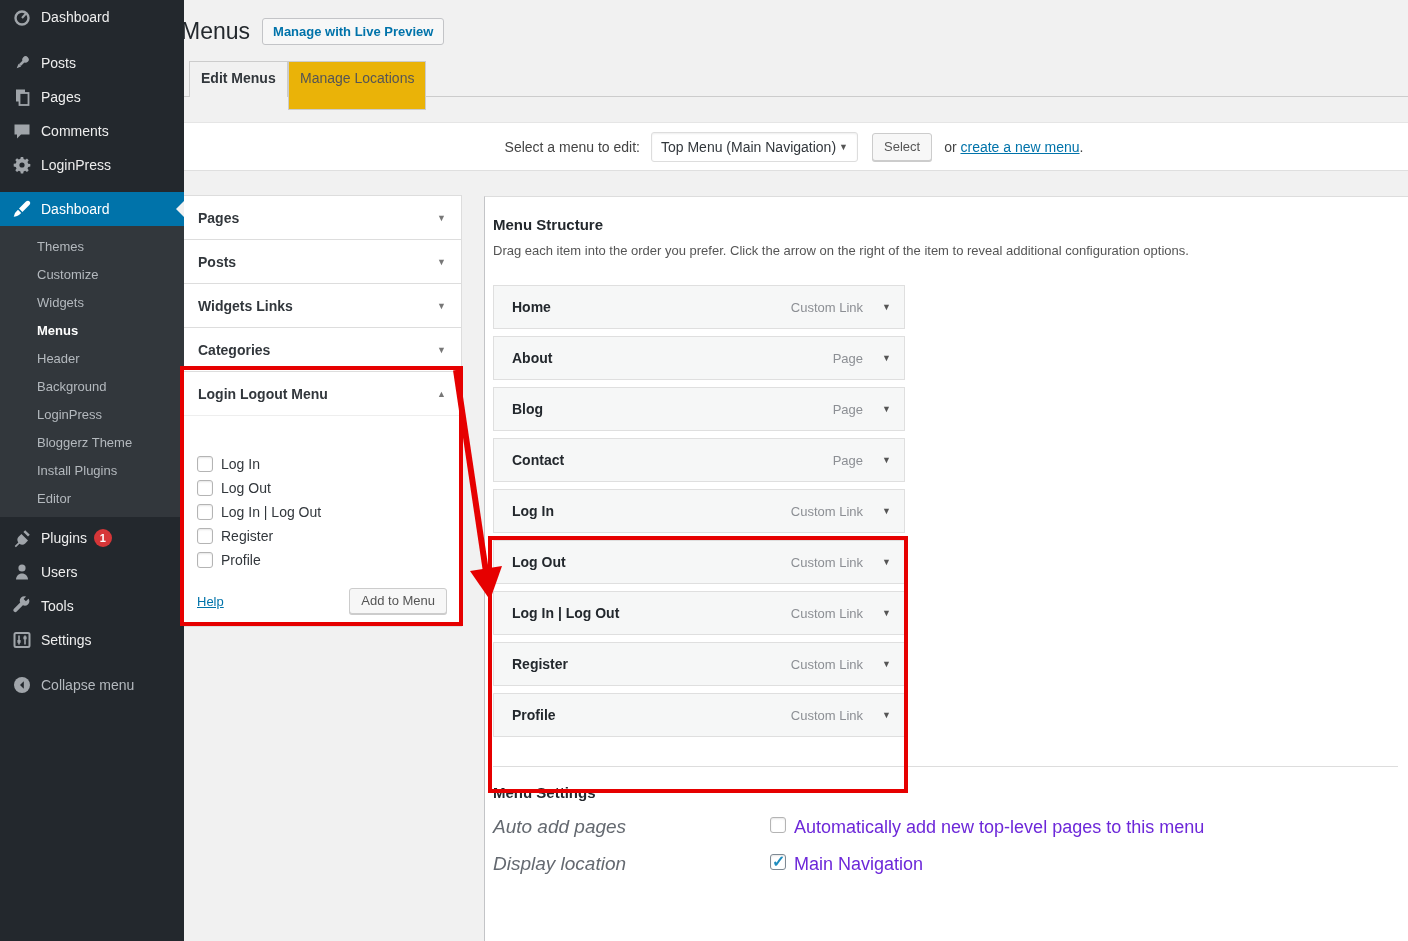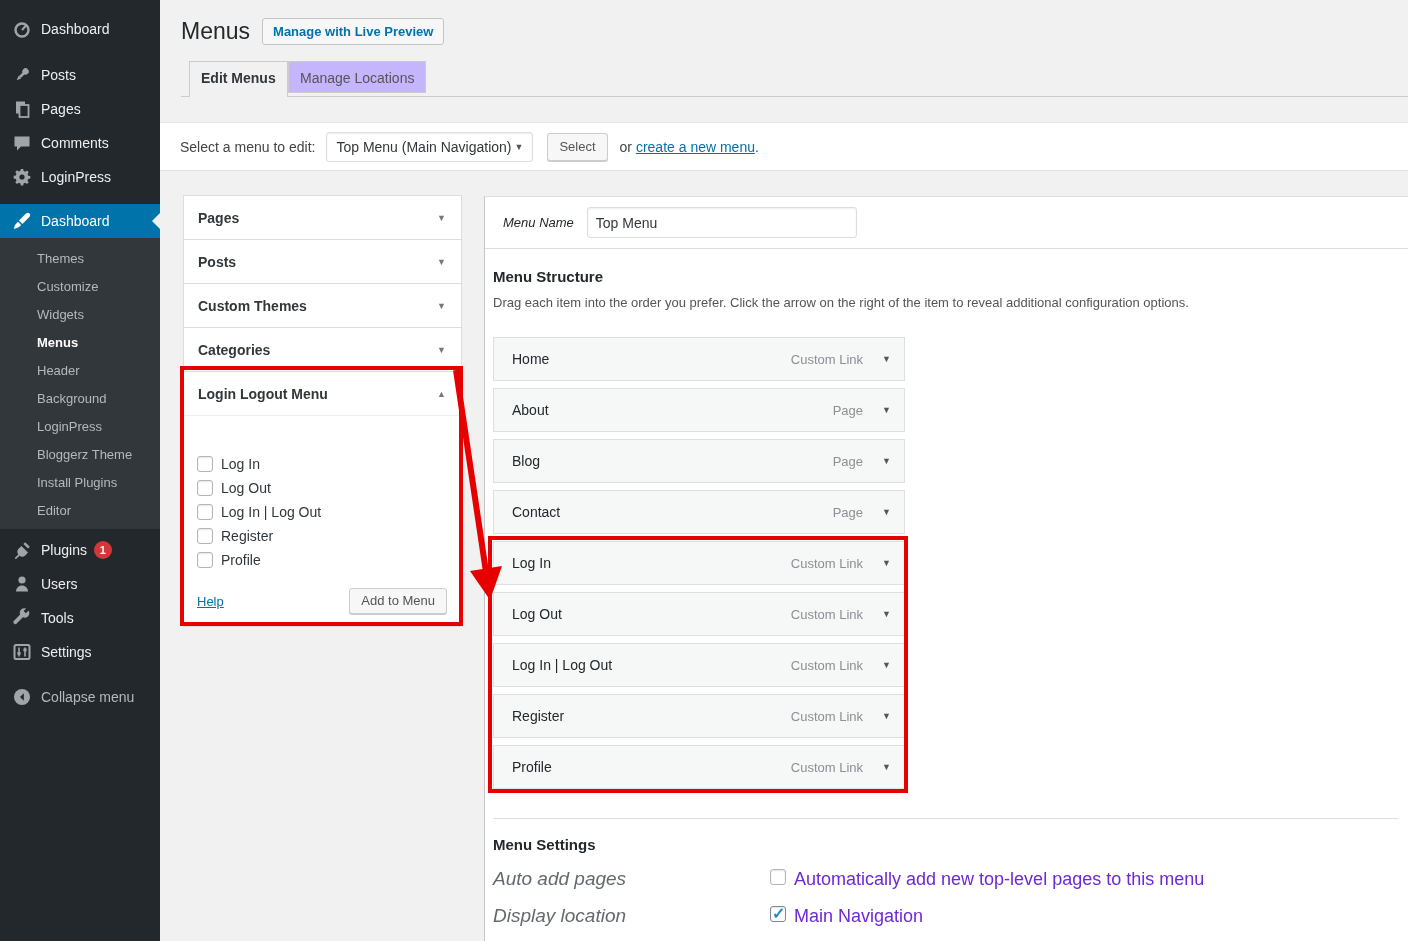--- a/index.html
+++ b/index.html
@@ -2,48 +2,48 @@
 <html><head>
 <meta charset="utf-8">
 <style>
   * { margin:0; padding:0; box-sizing:border-box; }
   html,body { width:1408px; height:941px; }
   body {
     position:relative; background:#f1f1f1; overflow:hidden;
     font-family:"Liberation Sans", sans-serif; font-size:13px; color:#444;
   }
   
-  .sidebar { position:absolute; left:0; top:0; width:160px; height:941px; background:#23282d; padding-top:12px; z-index:5; }
+  .sidebar { position:absolute; left:0; top:0; width:184px; height:941px; background:#23282d; z-index:5; }
   .side-item { height:34px; display:flex; align-items:center; padding:0 8px 0 12px; color:#eee; font-size:14px; position:relative; cursor:pointer; }
   .side-item .icon { width:20px; height:20px; flex:0 0 20px; margin-right:9px; color:#a0a5aa; display:flex; align-items:center; justify-content:center; }
   .side-item.active { background:#0073aa; color:#fff; }
   .side-item.active .icon { color:#fff; }
   .side-item.active::after { content:""; position:absolute; right:0; top:50%; margin-top:-8px;
     border:8px solid transparent; border-right-color:#f1f1f1; }
   .sep-a { height:12px; } .sep-b { height:10px; } .sep-c { height:4px; } .sep-d { height:11px; }
   .submenu { background:#32373c; padding:7px 0 4px 0; }
   .submenu-item { height:28px; line-height:28px; padding-left:37px; color:#b4b9be; font-size:13px; cursor:pointer; }
   .submenu-item.current { color:#fff; font-weight:bold; }
   .badge { background:#d63638; color:#fff; border-radius:50%; min-width:18px; height:18px; line-height:18px;
     text-align:center; font-size:11px; font-weight:bold; margin-left:7px; display:inline-block; padding:0 2px; }
   .collapse { color:#b4b9be; }
   
   .page-header { position:absolute; left:181px; top:16px; display:flex; align-items:center; z-index:2; }
   .page-title { font-size:23px; font-weight:400; color:#23282d; line-height:30px; }
   .title-action { margin-left:12px; background:#f7f7f7; border:1px solid #c3c4c7; border-radius:3px;
     color:#0073aa; font-size:13px; font-weight:600; padding:5px 10px; cursor:pointer; }
   .tabline { position:absolute; left:181px; right:0; top:96px; border-top:1px solid #ccc; z-index:1; }
   .tab { position:absolute; top:61px; line-height:33px; padding:0 11px; font-size:14px; border:1px solid #ccc;
-    background:#c4b5fd; color:#555; cursor:pointer; z-index:2; height:32px; }
+    background:#eab308; color:#555; cursor:pointer; z-index:2; height:49px; }
   .tab.active { background:#f1f1f1; height:36px; border-bottom:none; color:#32373c; font-weight:bold; }
   .tab-edit { left:189px; } .tab-locations { left:288px; }
   
   .manage-bar { position:absolute; left:160px; right:0; top:122px; height:49px; background:#fff;
     border-top:1px solid #e5e5e5; border-bottom:1px solid #dfdfdf; display:flex; align-items:center;
-    padding-left:20px; font-size:14px; color:#444; z-index:2; }
+    padding-left:20px; font-size:14px; color:#444; z-index:2;justify-content:center; }
   .wp-select { width:207px; height:30px; border:1px solid #ddd; border-radius:3px; background:#fff;
     display:flex; align-items:center; justify-content:space-between; padding:0 9px; margin-left:11px;
     font-size:14px; color:#32373c; box-shadow:inset 0 1px 2px rgba(0,0,0,.07); cursor:pointer; }
   .caret { font-size:9px; color:#555; }
   .btn { background:#f7f7f7; border:1px solid #ccc; border-radius:3px; color:#555; font-size:13px;
     height:28px; line-height:26px; padding:0 11px; cursor:pointer; box-shadow:0 1px 0 #ccc; }
   .select-btn { margin-left:14px; }
   .or-text { margin-left:12px; }
   a.blue-link { color:#0073aa; text-decoration:underline; cursor:pointer; }
   
@@ -69,21 +69,21 @@
   .name-label { font-style:italic; font-size:13px; color:#23282d; }
   .name-input { width:270px; height:31px; border:1px solid #ddd; border-radius:3px; margin-left:13px;
     padding:0 8px; font-size:14px; color:#32373c; font-family:"Liberation Sans",sans-serif;
     box-shadow:inset 0 1px 2px rgba(0,0,0,.07); }
   .structure { padding:19px 0 0 8px; }
   .section-title { font-size:15px; font-weight:600; color:#23282d; }
   .hint { margin-top:10px; font-size:13px; color:#555; }
   .menu-items { margin-top:27px; width:412px; }
   .menu-item { height:44px; background:#f6f7f7; border:1px solid #dfdfdf; margin-bottom:7px;
     display:flex; align-items:center; padding:0 13px 0 18px; cursor:move; }
-  .mi-label { font-size:14px; font-weight:400; color:#23282d; flex:1; }
+  .mi-label { font-size:14px; font-weight:700; color:#23282d; flex:1; }
   .mi-type { font-size:13px; color:#8c8f94; margin-right:19px; }
   .mi-arrow { font-size:9px; color:#555; cursor:pointer; }
   .menu-settings { border-top:1px solid #ddd; margin-top:29px; padding-top:17px; width:905px; }
   .settings-row { display:flex; align-items:center; margin-top:15px; }
   .settings-label { width:277px; font-style:italic; font-size:19px; color:#646970; }
   .settings-value { display:flex; align-items:flex-start; font-size:18px; color:#6d28d9; }
   
   .hl-box { position:absolute; border:4px solid #e60000; z-index:20; pointer-events:none; }
   .hl-box1 { left:180px; top:366px; width:283px; height:260px; }
   .hl-box2 { left:488px; top:536px; width:420px; height:257px; }
@@ -242,21 +242,21 @@
     </div>
   </div>
   <div class="acc-section">
     <div class="acc-header">
       <span>Posts</span>
       <span class="acc-arrow">▼</span>
     </div>
   </div>
   <div class="acc-section">
     <div class="acc-header">
-      <span>Custom Themes</span>
+      <span>Widgets Links</span>
       <span class="acc-arrow">▼</span>
     </div>
   </div>
   <div class="acc-section">
     <div class="acc-header">
       <span>Categories</span>
       <span class="acc-arrow">▼</span>
     </div>
   </div>
   <div class="acc-section">
@@ -287,24 +287,20 @@
       </div>
       <div class="acc-footer">
         <a class="blue-link">Help</a>
         <button class="btn add-btn">Add to Menu</button>
       </div>
     </div>
   </div>
 </div>
 
 <div class="editor-panel">
-  <div class="name-row">
-    <span class="name-label">Menu Name</span>
-    <input class="name-input" type="text" value="Top Menu" style="">
-  </div>
   <div class="structure">
     <h2 class="section-title">Menu Structure</h2>
     <div class="hint">Drag each item into the order you prefer. Click the arrow on the right of the item to reveal additional configuration options.</div>
     <div class="menu-items">
       <div class="menu-item">
         <span class="mi-label">Home</span>
         <span class="mi-type">Custom Link</span>
         <span class="mi-arrow">▼</span>
       </div>
       <div class="menu-item">

